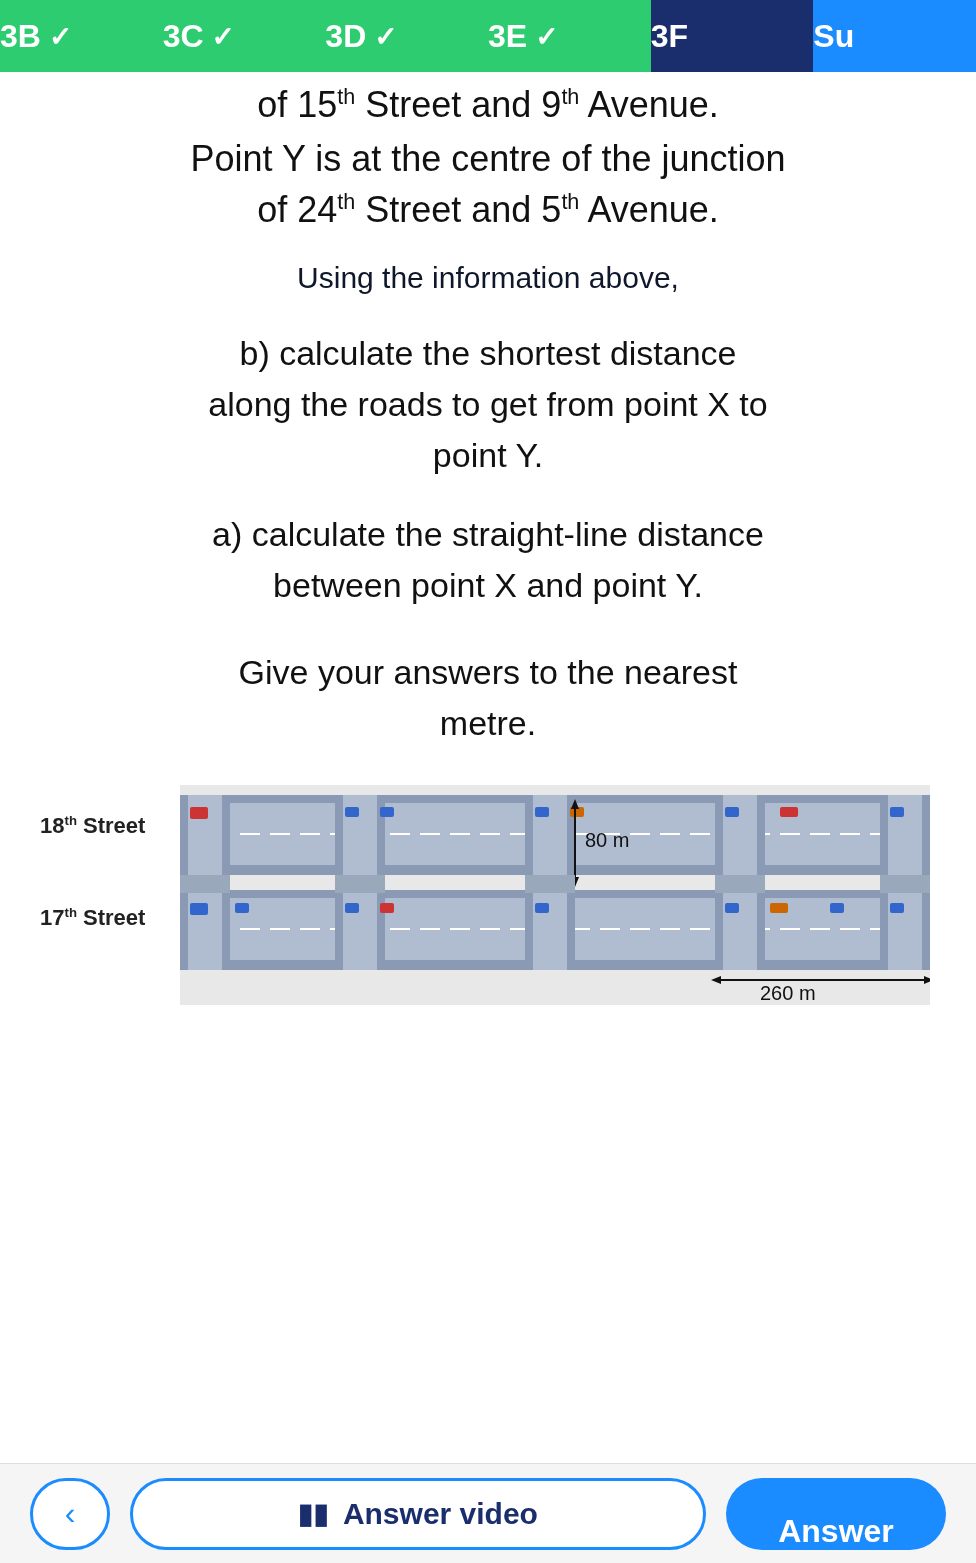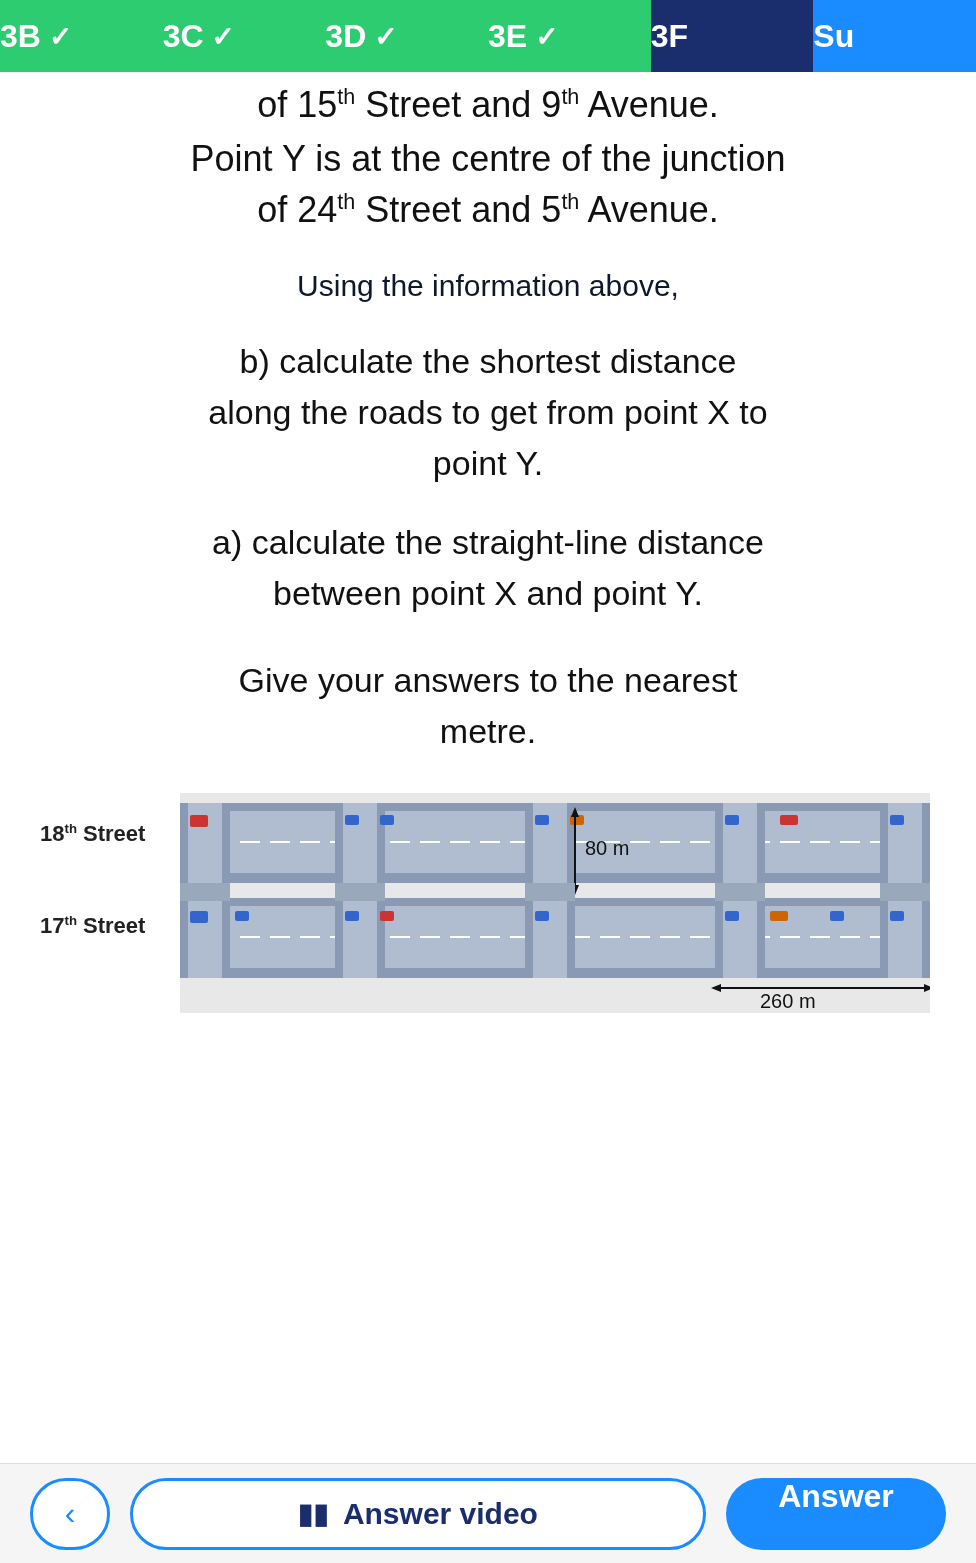--- a/index.html
+++ b/index.html
@@ -44,21 +44,21 @@
 
     
     .content {
       padding: 8px 40px 20px 40px;
       text-align: center;
     }
 
     .top-text {
       font-size: 36px;
       line-height: 1.4;
-      margin-bottom: 28px;
+      margin-bottom: 20px;
       color: #111;
     }
 
     .section-text {
       font-size: 30px;
       line-height: 1.5;
       margin-bottom: 12px;
       color: #0f172a;
     }
 
@@ -168,21 +168,21 @@
     .btn-answer {
       width: 220px;
       height: 72px;
       border-radius: 40px;
       border: none;
       background: #1a8cff;
       color: #fff;
       font-size: 32px;
       font-weight: bold;
       display: flex;
-      align-items: flex-start;
+      align-items: flex-end;
       justify-content: center;
       cursor: pointer;
     }
 
     .partial-top {
       font-size: 36px;
       color: #111;
       line-height: 1.4;
       margin-bottom: 4px;
     }

